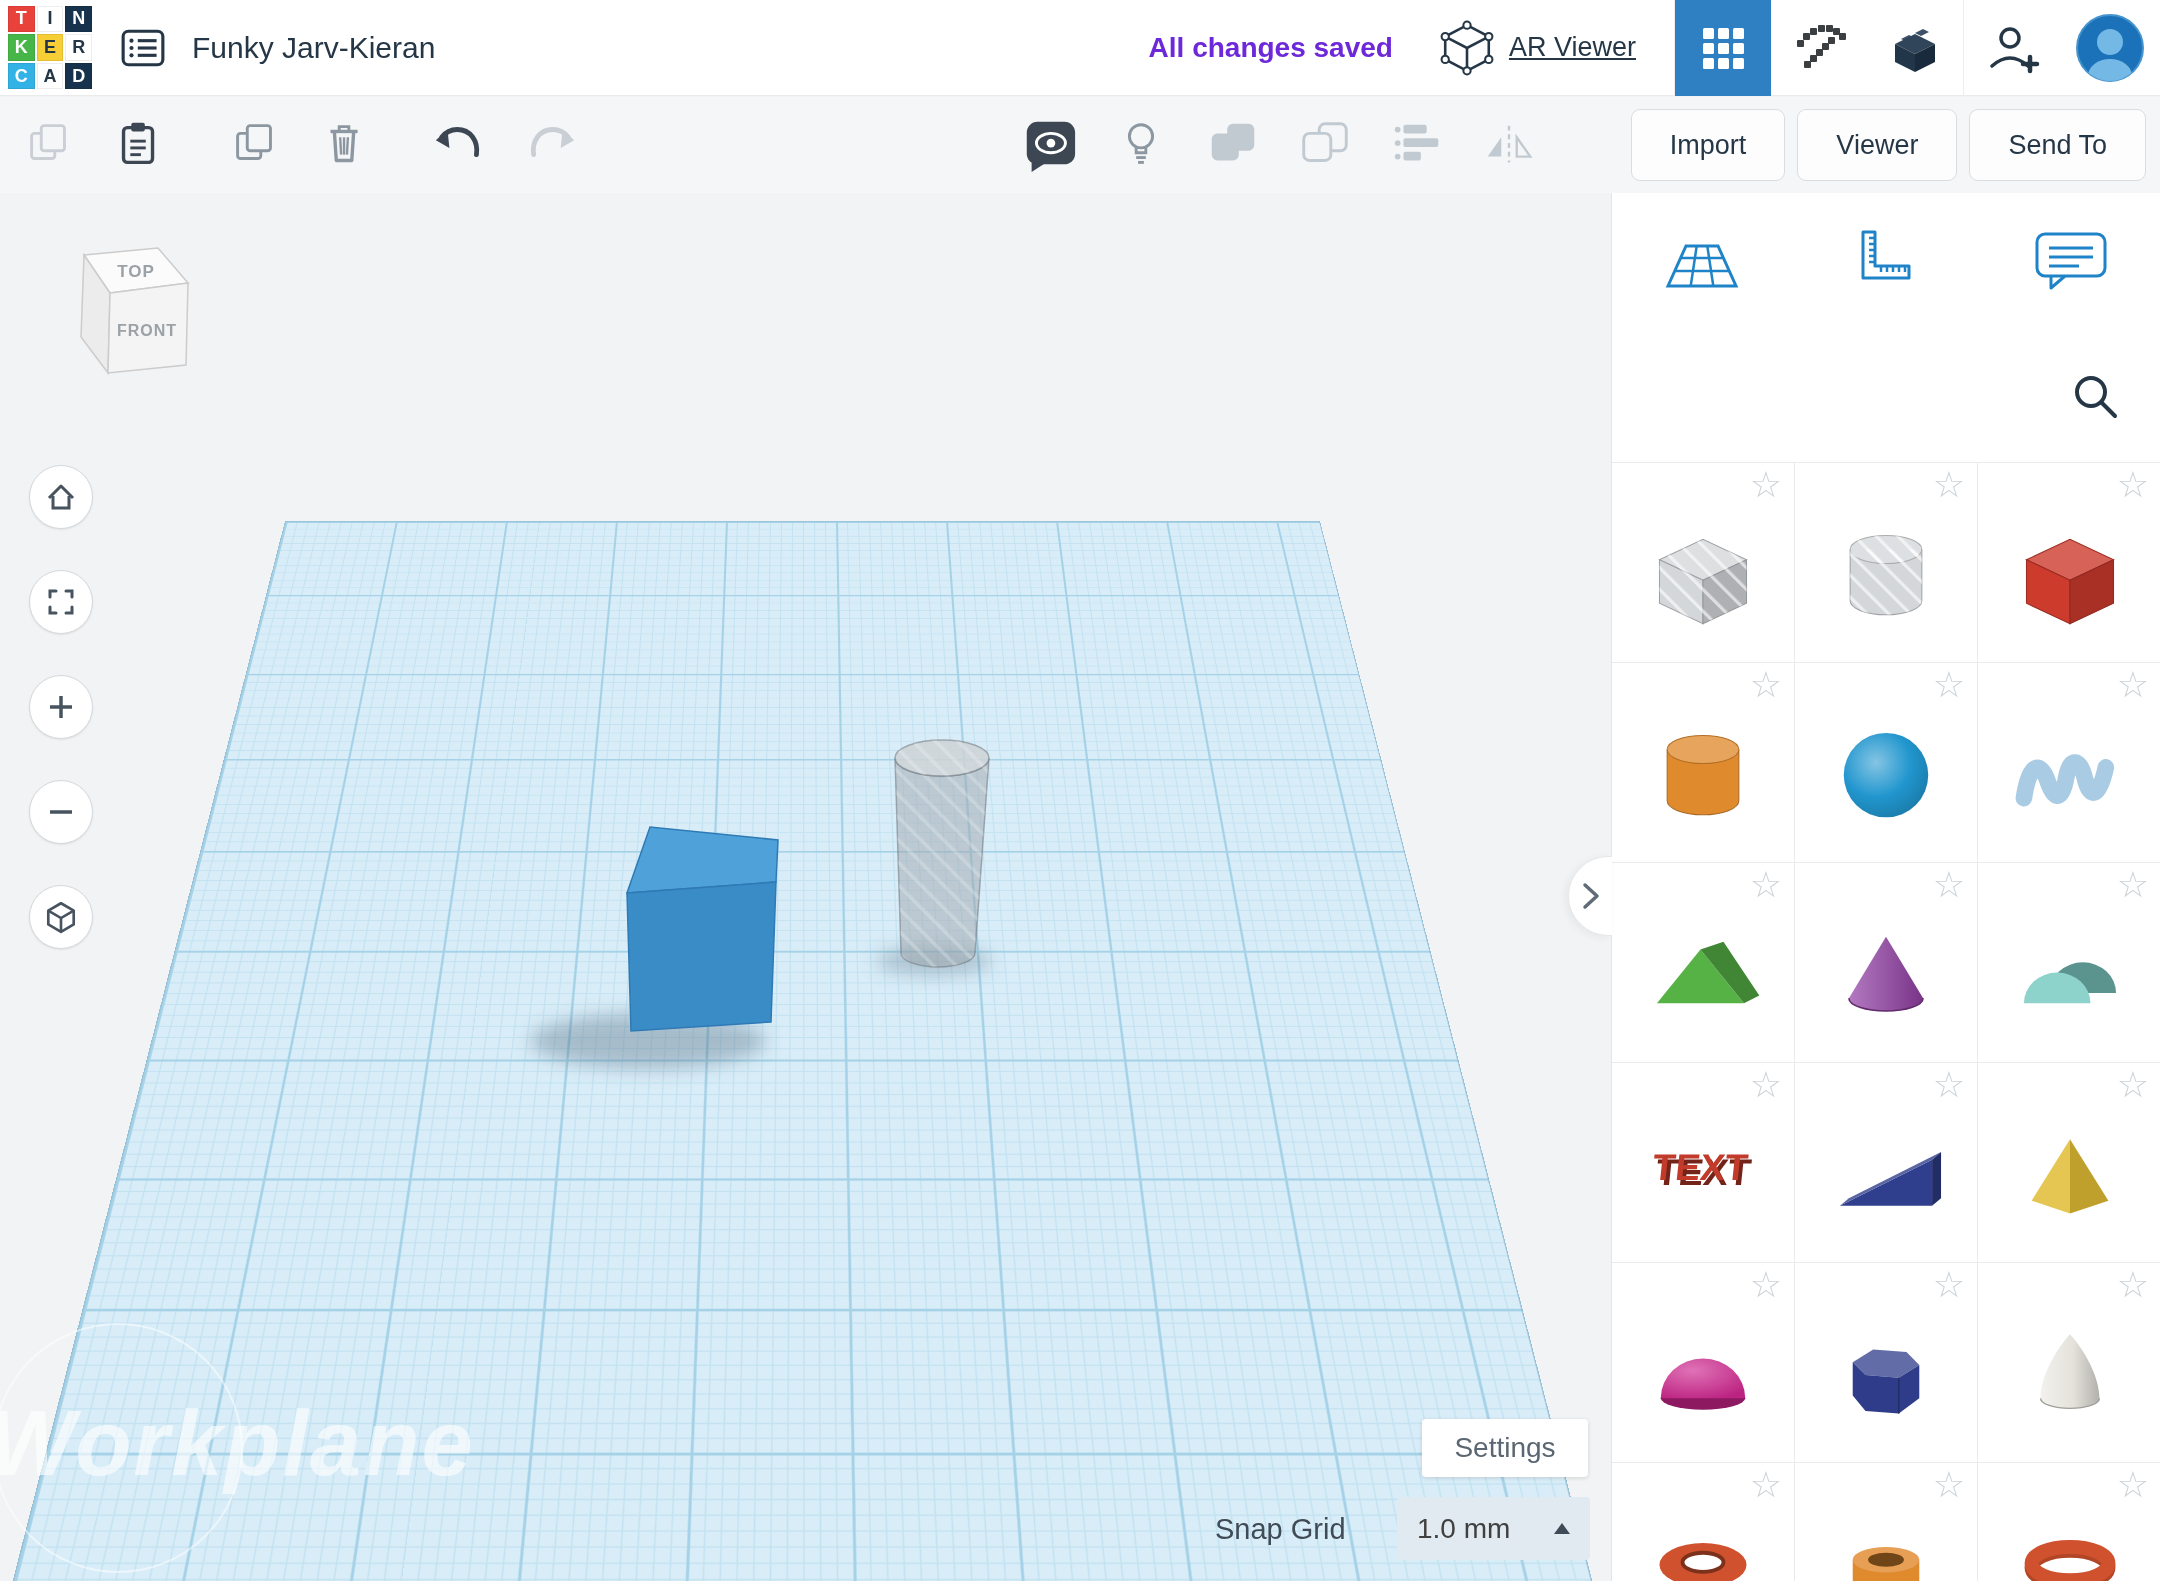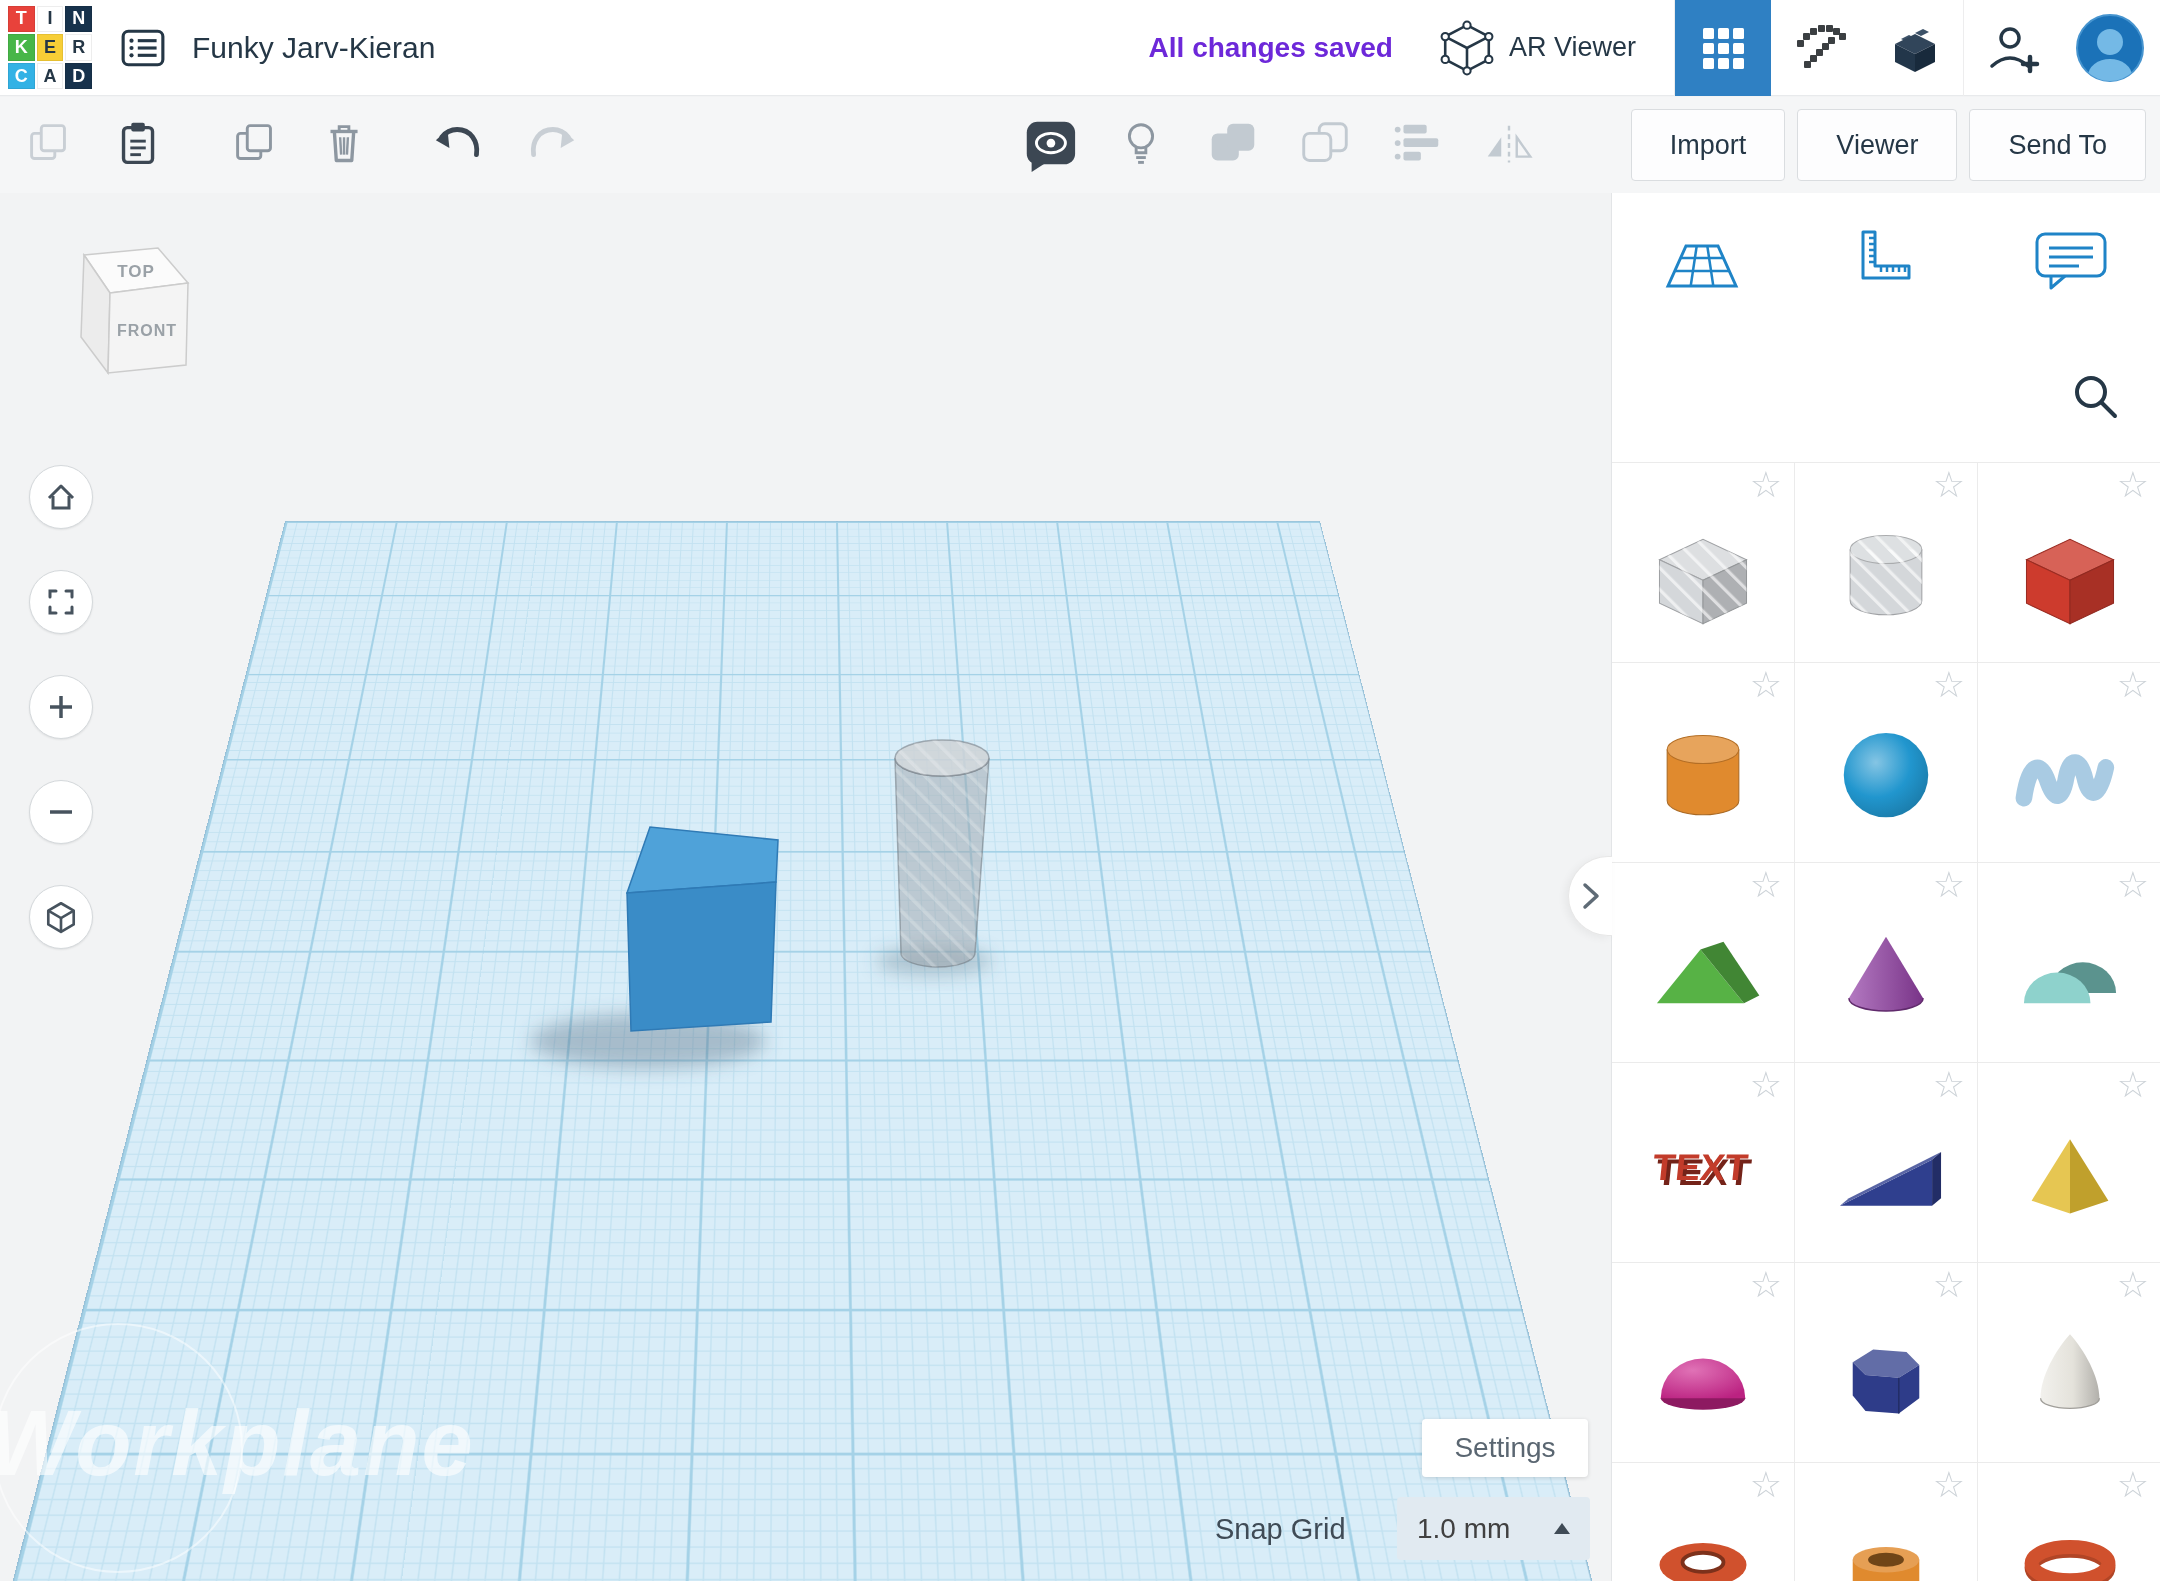--- a/index.html
+++ b/index.html
@@ -11,34 +11,34 @@
   .topbar { position:absolute; top:0; left:0; width:2160px; height:96px; background:#fff;
             border-bottom:1px solid #e8eaec; display:flex; align-items:center; z-index:50; }
   .logo { width:84px; height:84px; margin-left:8px; display:grid; grid-template-columns:repeat(3,1fr);
           grid-template-rows:repeat(3,1fr); gap:2px; }
   .logo-tile { display:flex; align-items:center; justify-content:center; font-weight:bold; font-size:18px;
                border:1px solid rgba(0,0,0,0.07); }
   .menu-btn { margin-left:28px; display:flex; align-items:center; }
   .title { margin-left:26px; font-size:30px; font-weight:normal; color:#253746; }
   .saved { margin-left:auto; font-size:28px; font-weight:bold; color:#6d28d9; }
   .ar { display:flex; align-items:center; gap:14px; margin-left:46px; margin-right:38px;
-        font-size:27px; color:#253746; }
+        font-size:27px; color:#253746;text-decoration:underline; }
   .hsep { width:1px; height:96px; background:#ededee; }
   .grid-btn { width:96px; height:96px; background:#2f80c3; display:flex; align-items:center; justify-content:center; }
   .hicon { width:96px; height:96px; display:flex; align-items:center; justify-content:center; }
   .avatar { width:68px; height:68px; margin:0 16px; border-radius:50%; }
 
   
   .toolbar { position:absolute; top:97px; left:0; width:2160px; height:96px; background:#f5f6f7; z-index:40; }
   .tb-left { position:absolute; left:20px; top:0; height:96px; display:flex; align-items:center; gap:32px; }
   .tb-ic { display:flex; align-items:center; justify-content:center; }
   .tb-ic.grp { margin-left:26px; }
   .tb-mid { position:absolute; left:1020px; top:0; height:96px; display:flex; align-items:center; gap:34px; }
   .tb-right { position:absolute; right:14px; top:12px; display:flex; gap:12px; }
-  .tb-btn { height:72px; padding:0 38px; background:#fdfdfe; border:1px solid #dadde0; border-radius:4px;
+  .tb-btn { height:72px; padding:0 38px; background:#fdfdfe; border:1px solid #dadde0; border-radius:9px;
             font-size:27px; color:#253746; display:flex; align-items:center; }
 
   
   .canvas { position:absolute; top:193px; left:0; width:1611px; height:1388px; overflow:hidden; background:#f2f3f4; }
   .workplane { position:absolute; left:285px; top:328px; width:1035px; height:1085px;
     transform-origin:50% 0; transform:perspective(2400px) rotateX(50deg);
     background-color:#d9edf8;
     background-image:
       linear-gradient(#a5d2e7 1.5px, transparent 1.5px),
       linear-gradient(90deg,#a5d2e7 1.5px, transparent 1.5px),

